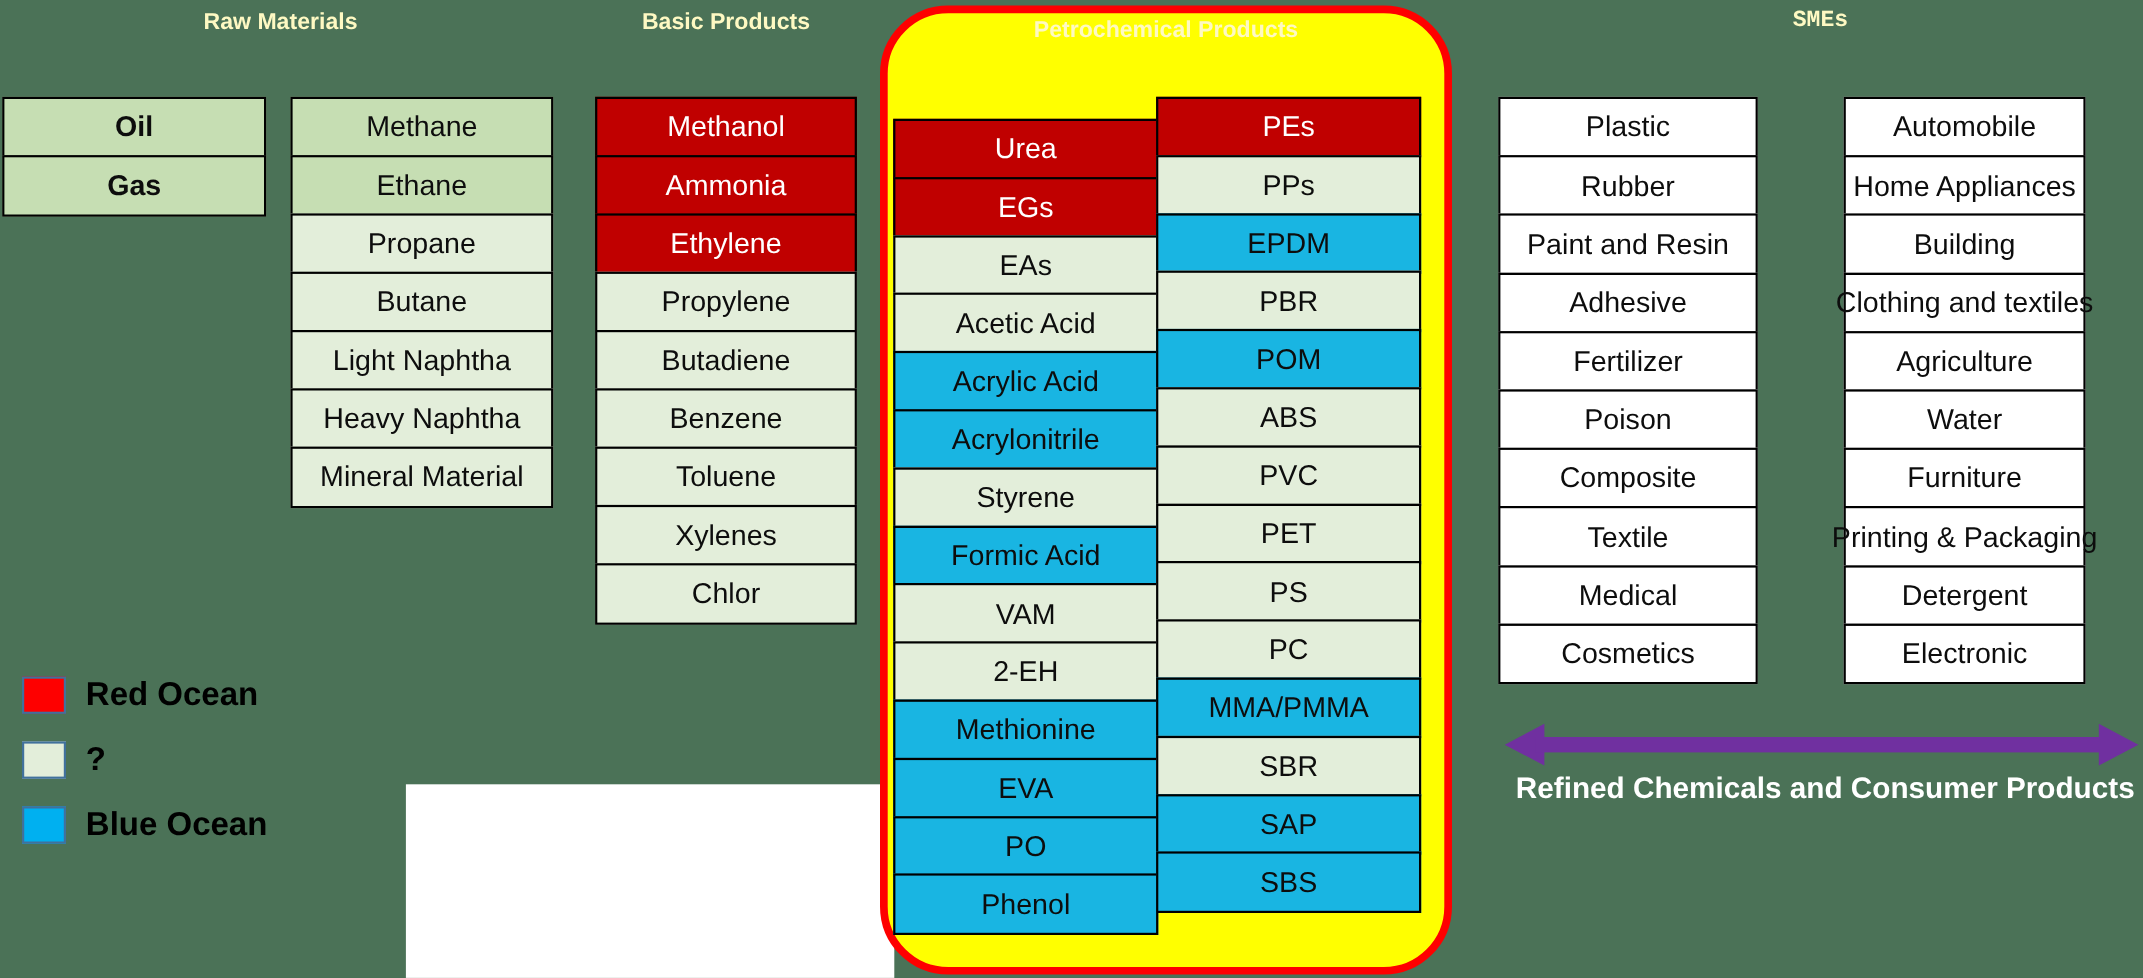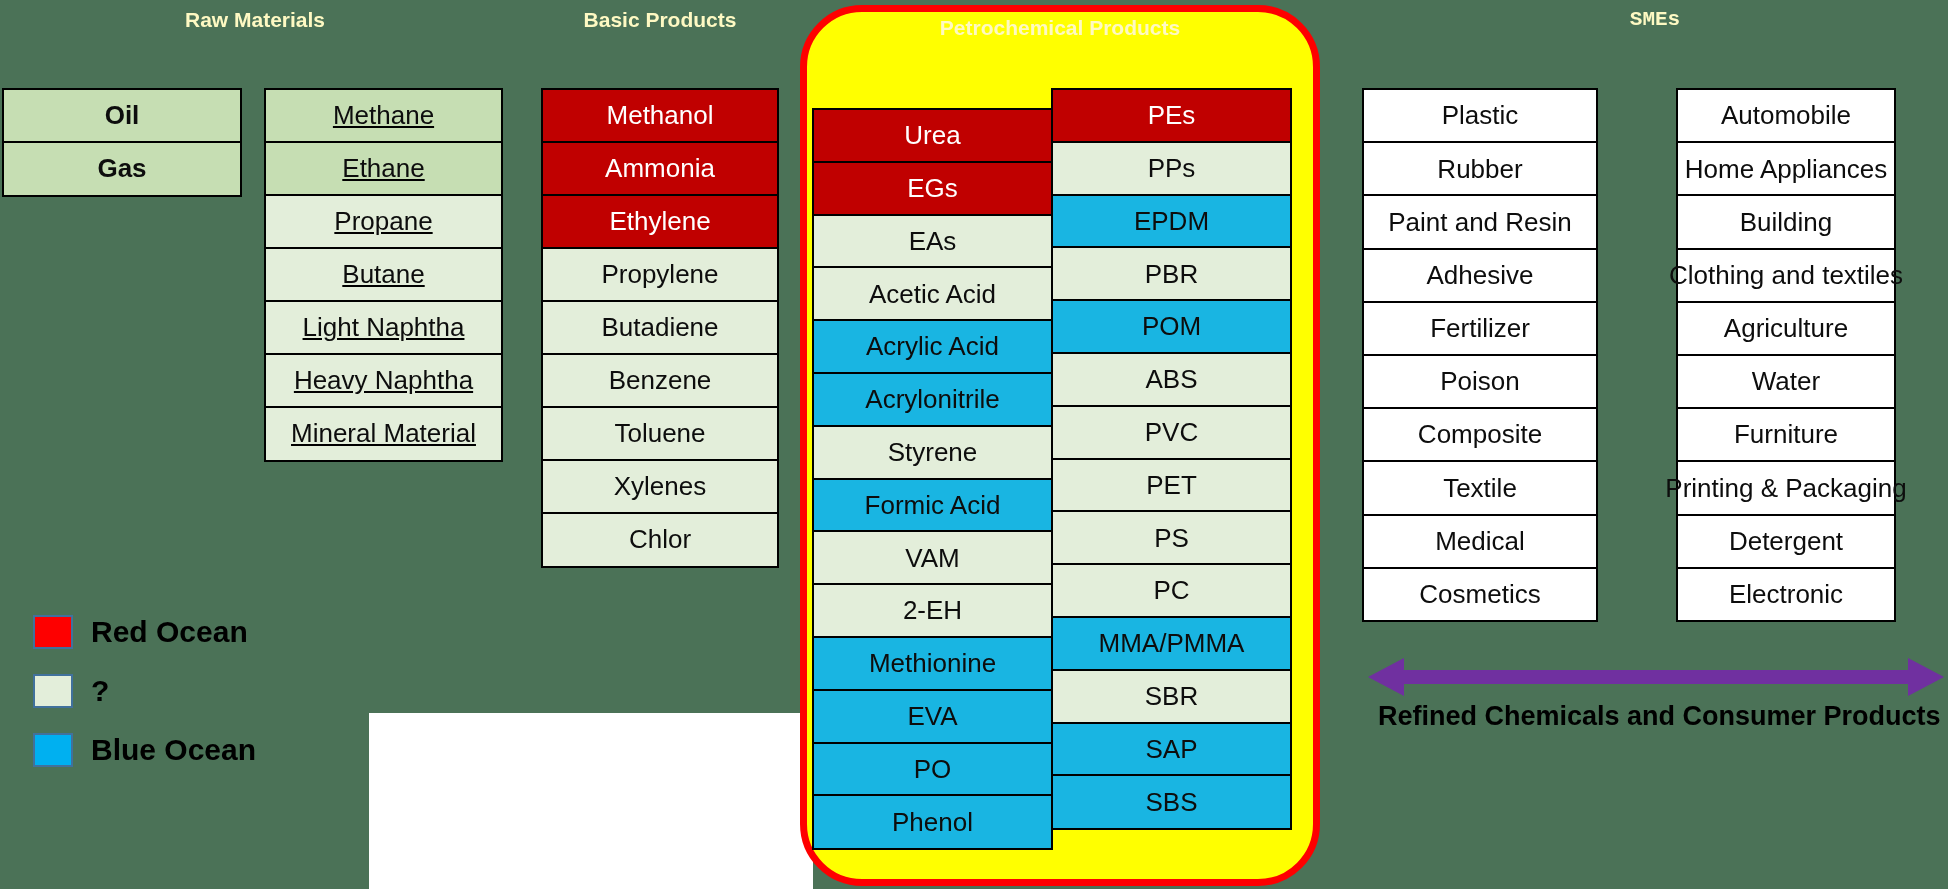--- a/index.html
+++ b/index.html
@@ -30,29 +30,29 @@
     background:var(--yellow-panel,#ffff00);
     border:7px solid var(--panel-border-red,#fe0000);
     border-radius:62px;box-sizing:border-box;z-index:2;
   }
   #hdr-petro{position:absolute;left:800px;top:16px;width:520px;z-index:3;}
   #col-petro-left{left:812px;top:88px;width:241px;z-index:3;margin-top:20px;}
   #col-petro-right{left:1051px;top:88px;width:241px;z-index:3;}
   #col-petro-left .box,#col-petro-right .box{height:55.3px;}
   #col-sme-1 .box,#col-sme-2 .box{height:55.7px;}
   #col-raw-sources{left:2px;top:88px;width:240px;}
-  #col-raw-fractions{left:264px;top:88px;width:239px;text-decoration:underline;}
+  #col-raw-fractions{left:264px;top:88px;width:239px;}
   #col-basic{left:541px;top:88px;width:238px;}
   #col-sme-1{left:1362px;top:88px;width:236px;}
   #col-sme-2{left:1652px;top:88px;width:220px;margin-left:24px;}
   #hdr-raw{left:60px;top:8px;width:390px;}
   #hdr-basic{left:480px;top:8px;width:360px;}
   #hdr-smes{left:1480px;top:8px;width:350px;font-family:Liberation Mono, monospace;}
   #legend{position:absolute;left:20px;top:615px;}
-  .legend-item{display:flex;align-items:flex-start;margin-bottom:25px;margin-left:13px;}
+  .legend-item{display:flex;align-items:flex-start;margin-bottom:25px;}
   .swatch{
     width:40px;height:34px;box-sizing:border-box;
     border:2px solid #41719c;margin-right:18px;flex:0 0 auto;
   }
   .swatch.red{background:var(--legend-red,#fe0000);}
   .swatch.green{background:var(--green-light,#e3eeda);}
   .swatch.blue{background:var(--legend-blue,#00b0f0);}
   .legend-label{font-weight:bold;font-size:30px;color:#000;}
   #white-box{
     position:absolute;left:369px;top:713px;width:444px;height:176px;
@@ -62,21 +62,21 @@
   #arrow .shaft{
     position:absolute;left:28px;right:28px;top:13px;height:14px;
     background:var(--arrow-purple,#7030a0);
   }
   #arrow .head{position:absolute;width:0;height:0;top:1px;
     border-top:19px solid transparent;border-bottom:19px solid transparent;}
   #arrow .head.left{left:0;border-right:36px solid var(--arrow-purple,#7030a0);}
   #arrow .head.right{right:0;border-left:36px solid var(--arrow-purple,#7030a0);}
   #arrow-label{
     position:absolute;left:1378px;top:701px;width:560px;text-align:center;
-    font-weight:bold;font-size:27px;color:#000000;white-space:nowrap;
+    font-weight:bold;font-size:27px;color:#ffffff;white-space:nowrap;
   }
 </style>
 </head>
 <body>
 
 <div class="hdr" id="hdr-raw">Raw Materials</div>
 <div class="hdr" id="hdr-basic">Basic Products</div>
 <div class="hdr" id="hdr-smes">SMEs</div>
 
 <div class="col" id="col-raw-sources">

